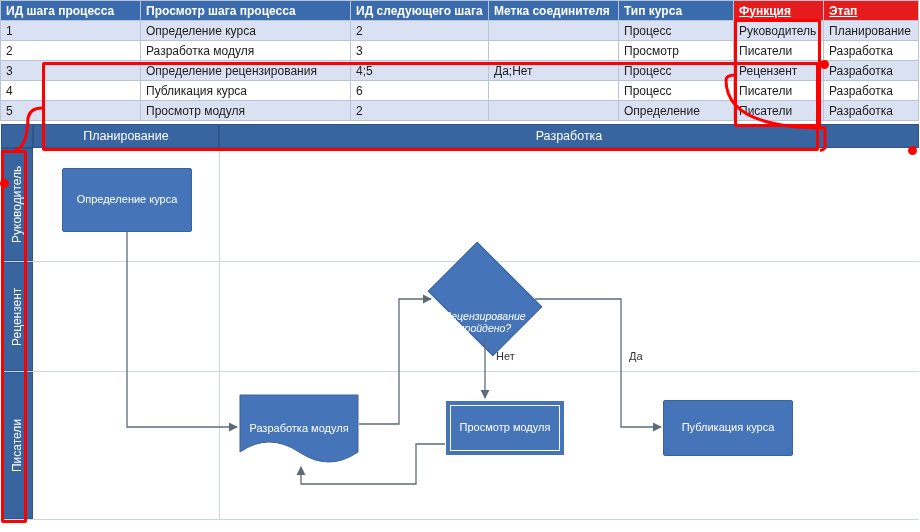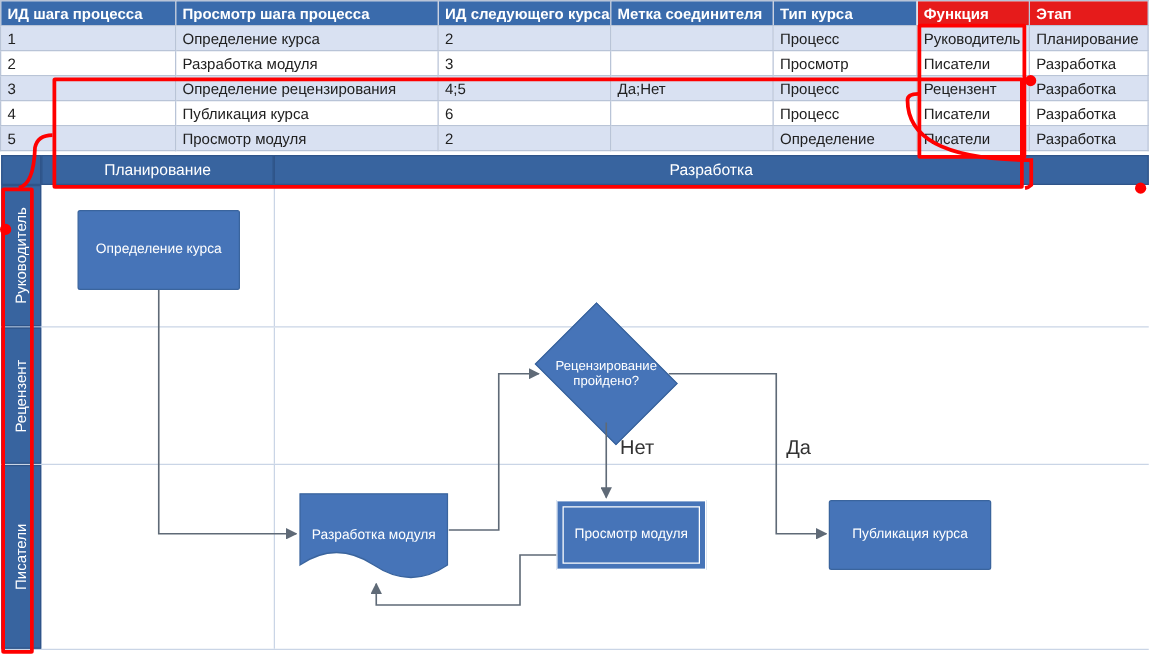--- a/index.html
+++ b/index.html
@@ -38,21 +38,21 @@
     height: 20px;
     text-align: left;
     white-space: nowrap;
     overflow: hidden;
   }
   table.data th {
     color: #fff;
     font-weight: 600;
     background: var(--blue-header);
   }
-  table.data th.red { background: var(--red-header); }
+  table.data th.red { background: var(--red-header); text-decoration: underline; }
   table.data tr.alt td { background: var(--row-alt); }
   table.data tr.plain td { background: var(--row-plain); }
 
   
   col.c1 { width: 140px; }
   col.c2 { width: 210px; }
   col.c3 { width: 138px; }
   col.c4 { width: 130px; }
   col.c5 { width: 115px; }
   col.c6 { width: 90px; }
@@ -142,25 +142,26 @@
     line-height: 1.2;
     border: 1px solid var(--shape-stroke);
     padding: 2px;
   }
   .shape.process { border-radius: 2px; }
   .shape.sub { border: 1px solid #fff; box-shadow: inset 0 0 0 4px var(--shape-fill), inset 0 0 0 5px #fff; }
   .decision {
     position: absolute;
     color: #fff;
     display: flex;
-    align-items: center;
+    align-items: flex-end;
     justify-content: center;
     text-align: center;
     font-size: 10.5px;
     line-height: 1.15;
+    font-style: italic;
   }
   .decision .diamond {
     position: absolute;
     inset: 0;
     background: var(--shape-fill);
     border: 1px solid var(--shape-stroke);
     transform: rotate(45deg);
   }
   .decision .txt { position: relative; z-index: 1; padding: 0 6px; }
 
@@ -178,21 +179,21 @@
 
   
   svg.connectors {
     position: absolute;
     left: 0; top: 0;
     width: 918px; height: 397px;
     pointer-events: none;
   }
   .edge-label {
     position: absolute;
-    font-size: 16px;
+    font-size: 11px;
     color: #333;
     background: transparent;
   }
 
   
   .redbox {
     position: absolute;
     border: 3px solid #ff0000;
     border-radius: 2px;
     pointer-events: none;
@@ -223,21 +224,21 @@
       <col class="c3">
       <col class="c4">
       <col class="c5">
       <col class="c6">
       <col class="c7">
   </colgroup>
   <thead>
     <tr>
       <th>ИД шага процесса</th>
       <th>Просмотр шага процесса</th>
-      <th>ИД следующего курса</th>
+      <th>ИД следующего шага</th>
       <th>Метка соединителя</th>
       <th>Тип курса</th>
       <th class="red">Функция</th>
       <th class="red">Этап</th>
     </tr>
   </thead>
   <tbody>
     <tr class="alt">
       <td>1</td>
       <td>Определение курса</td>

